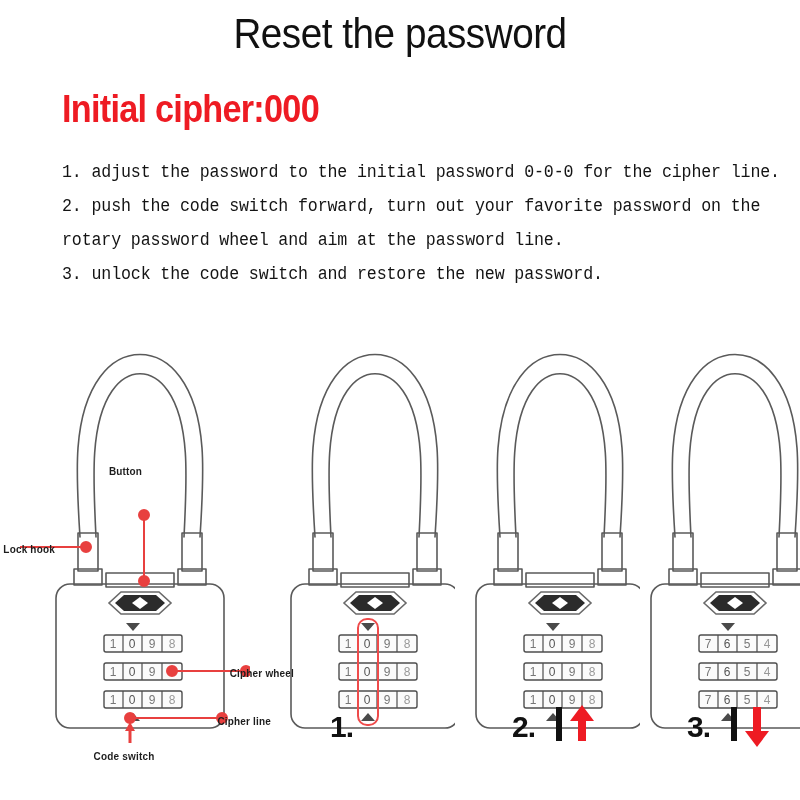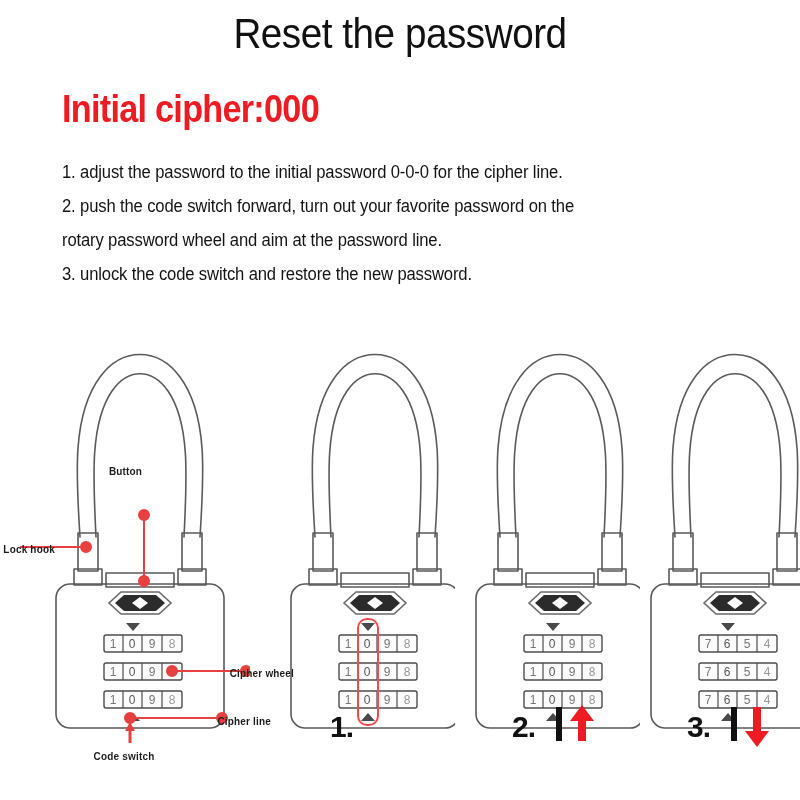--- a/index.html
+++ b/index.html
@@ -26,21 +26,21 @@
   .subtitle{
     position:absolute;left:62px;top:86px;
     font-size:38px;line-height:46px;
     font-weight:700;
     letter-spacing:-0.8px;
     transform:scaleX(0.90);
     transform-origin:left center;
     color:#EE1B23;
   }
   .steps{
-    position:absolute;left:62px;top:155px;width:690px;
+    position:absolute;left:62px;top:155px;width:690px;font-family:Liberation Mono, monospace;
   }
   .step-line{
     font-size:17.5px;
     line-height:34px;
     font-weight:400;
     letter-spacing:-0.15px;
     transform:scaleX(0.95);
     transform-origin:left center;
     color:#141414;
     white-space:nowrap;

